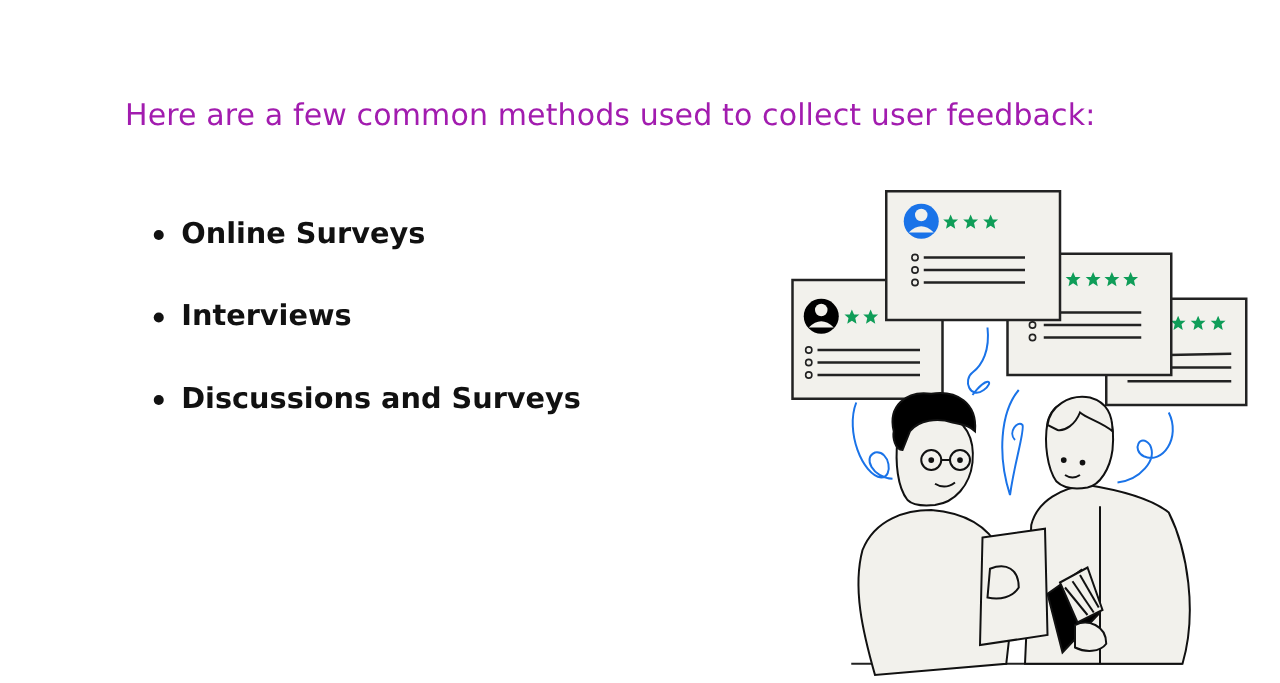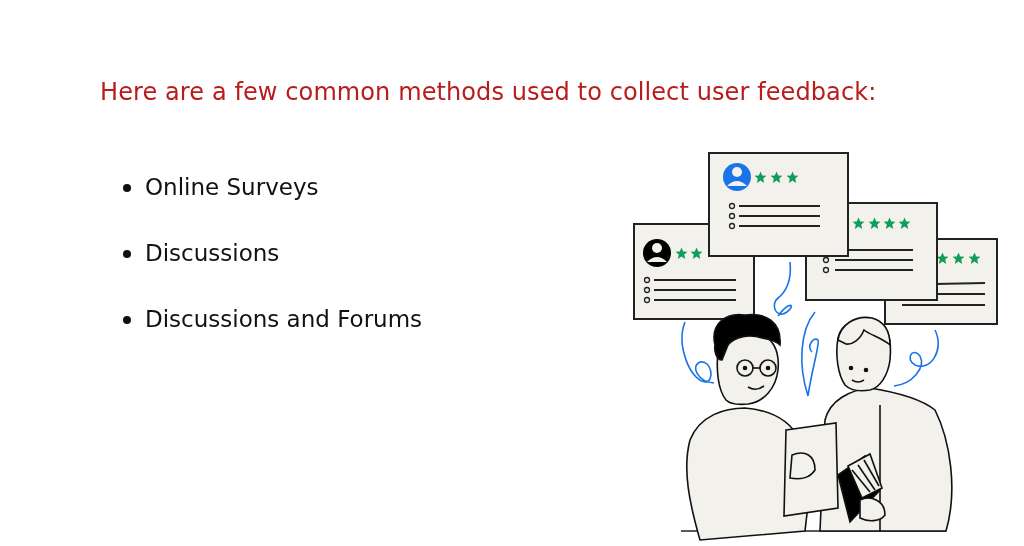--- a/index.html
+++ b/index.html
@@ -1,33 +1,33 @@
 <!DOCTYPE html>
 <html><head>
   <meta charset="utf-8">
   <style>
     html, body { margin:0; padding:0; background:#ffffff; }
     body { width:1024px; height:546px; position:relative; overflow:hidden;
            font-family:"DejaVu Sans", "Liberation Sans", sans-serif; color:#111; }
     .heading { position:absolute; left:100px; top:78px; font-size:24px; letter-spacing:0.1px;
-               white-space:nowrap; color:#b91c1c; }
-    .list { position:absolute; left:120px; top:170px; margin:0; padding:0; list-style:none; }
+               white-space:nowrap; color:#a21caf; }
+    .list { position:absolute; left:120px; top:170px; margin:0; padding:0; list-style:none;font-weight:bold; }
     .list li { position:relative; height:66px; font-size:23px; padding-left:25px; line-height:34px; white-space:nowrap; }
     .list li .bullet { position:absolute; left:3px; top:14px; width:8px; height:8px; border-radius:50%; background:#111; }
     .illustration { position:absolute; left:625px; top:145px; width:390px; height:401px; }
   </style>
 </head>
 <body>
 
 <div class="heading">Here are a few common methods used to collect user feedback:</div>
 
 <ul class="list">
   <li><span class="bullet"></span><span>Online Surveys</span></li>
-  <li><span class="bullet"></span><span>Discussions</span></li>
-  <li><span class="bullet"></span><span>Discussions and Forums</span></li>
+  <li><span class="bullet"></span><span>Interviews</span></li>
+  <li><span class="bullet"></span><span>Discussions and Surveys</span></li>
 </ul>
 
 <svg class="illustration" viewBox="625 145 390 401" xmlns="http://www.w3.org/2000/svg">
   <defs>
     <symbol id="star" viewBox="-6 -6 12 12">
       <polygon points="0,-5.5 1.6,-1.8 5.5,-1.7 2.5,0.9 3.4,5 0,2.8 -3.4,5 -2.5,0.9 -5.5,-1.7 -1.6,-1.8" fill="#0f9d58"></polygon>
     </symbol>
   </defs>
 
   <g>

